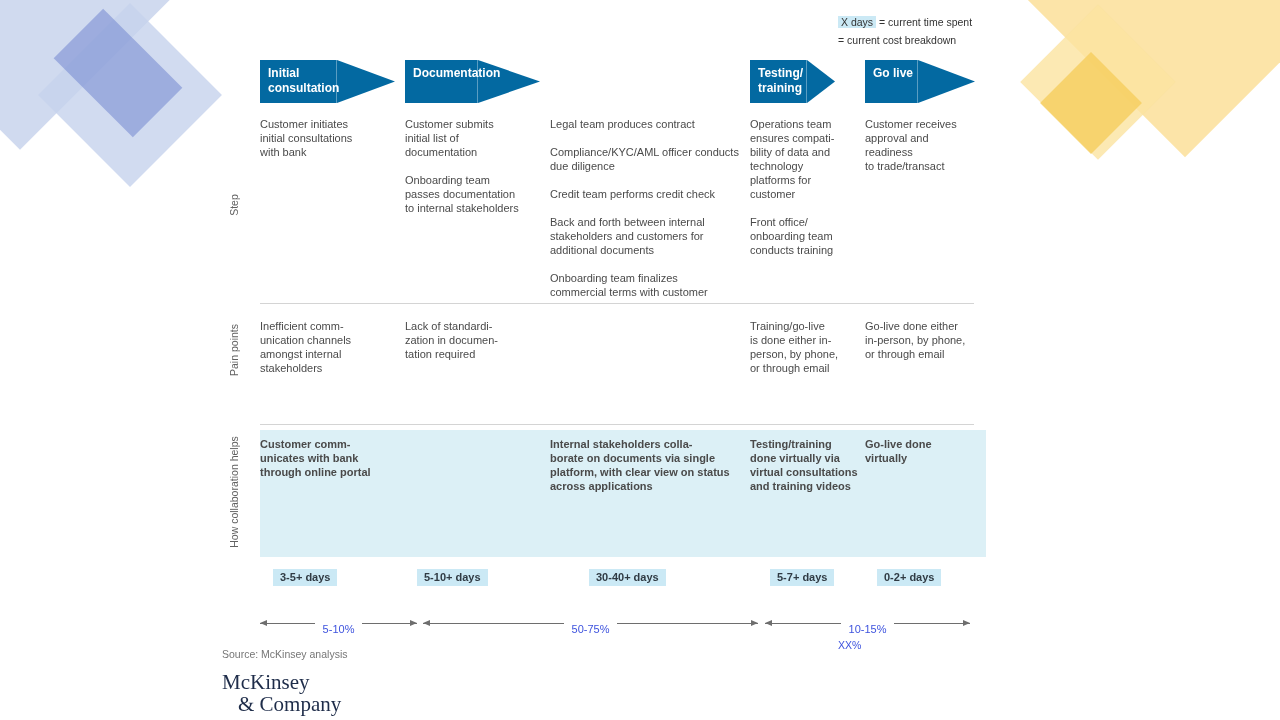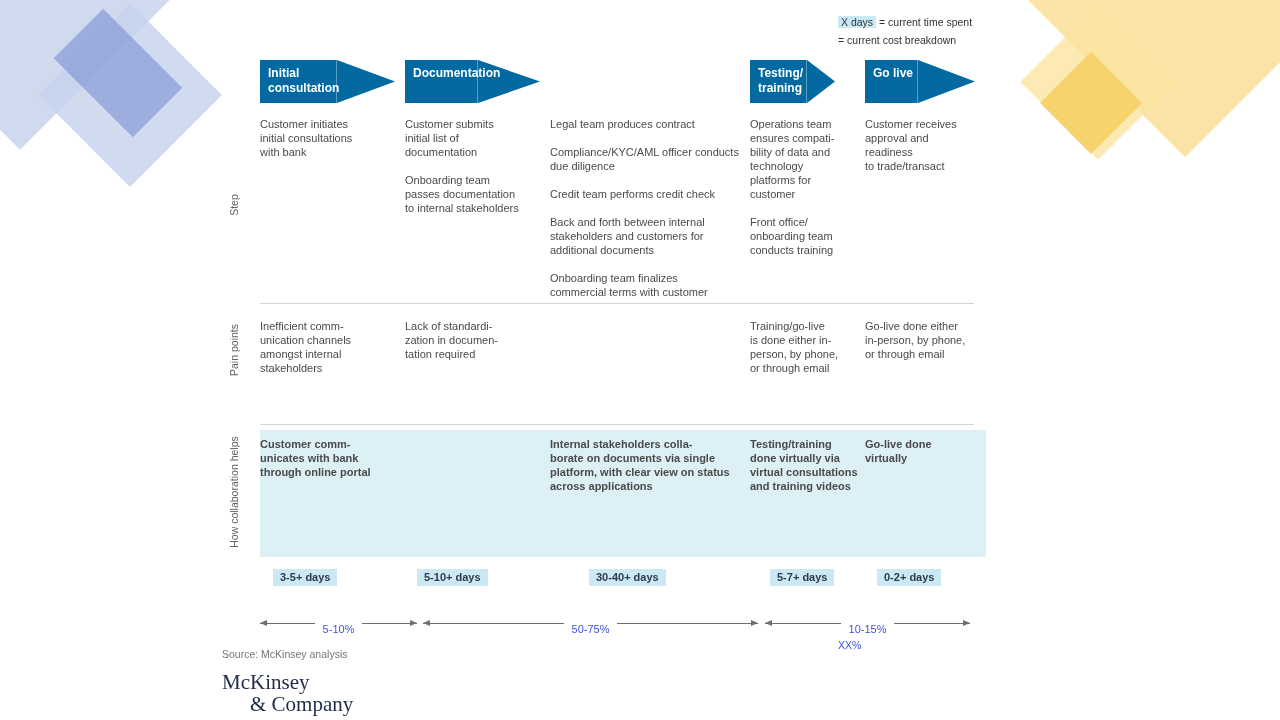--- a/index.html
+++ b/index.html
@@ -48,21 +48,21 @@
   .pct .line{flex:1 1 auto;height:1px;background:#6e6e6e;position:relative;}
   .pct .line.l::before{content:"";position:absolute;left:0;top:-3px;width:0;height:0;
       border-top:3.5px solid transparent;border-bottom:3.5px solid transparent;border-right:7px solid #6e6e6e;}
   .pct .line.r::after{content:"";position:absolute;right:0;top:-3px;width:0;height:0;
       border-top:3.5px solid transparent;border-bottom:3.5px solid transparent;border-left:7px solid #6e6e6e;}
 
   
   .source{position:absolute;left:222px;top:648px;font-size:10.5px;color:#767676;text-align:right;}
   .logo{position:absolute;left:222px;top:671px;font-family:"Liberation Serif",serif;
         color:#1e2c49;font-size:21px;line-height:22px;}
-  .logo .l2{margin-left:28px;text-align:center;}
+  .logo .l2{margin-left:16px;text-align:center;}
 </style>
 </head>
 <body>
 
 <div class="slide">
 
   <div class="deco deco-tl-big"></div>
   <div class="deco deco-tl-mid"></div>
   <div class="deco deco-tl-small"></div>
   <div class="deco deco-tr-big"></div>

